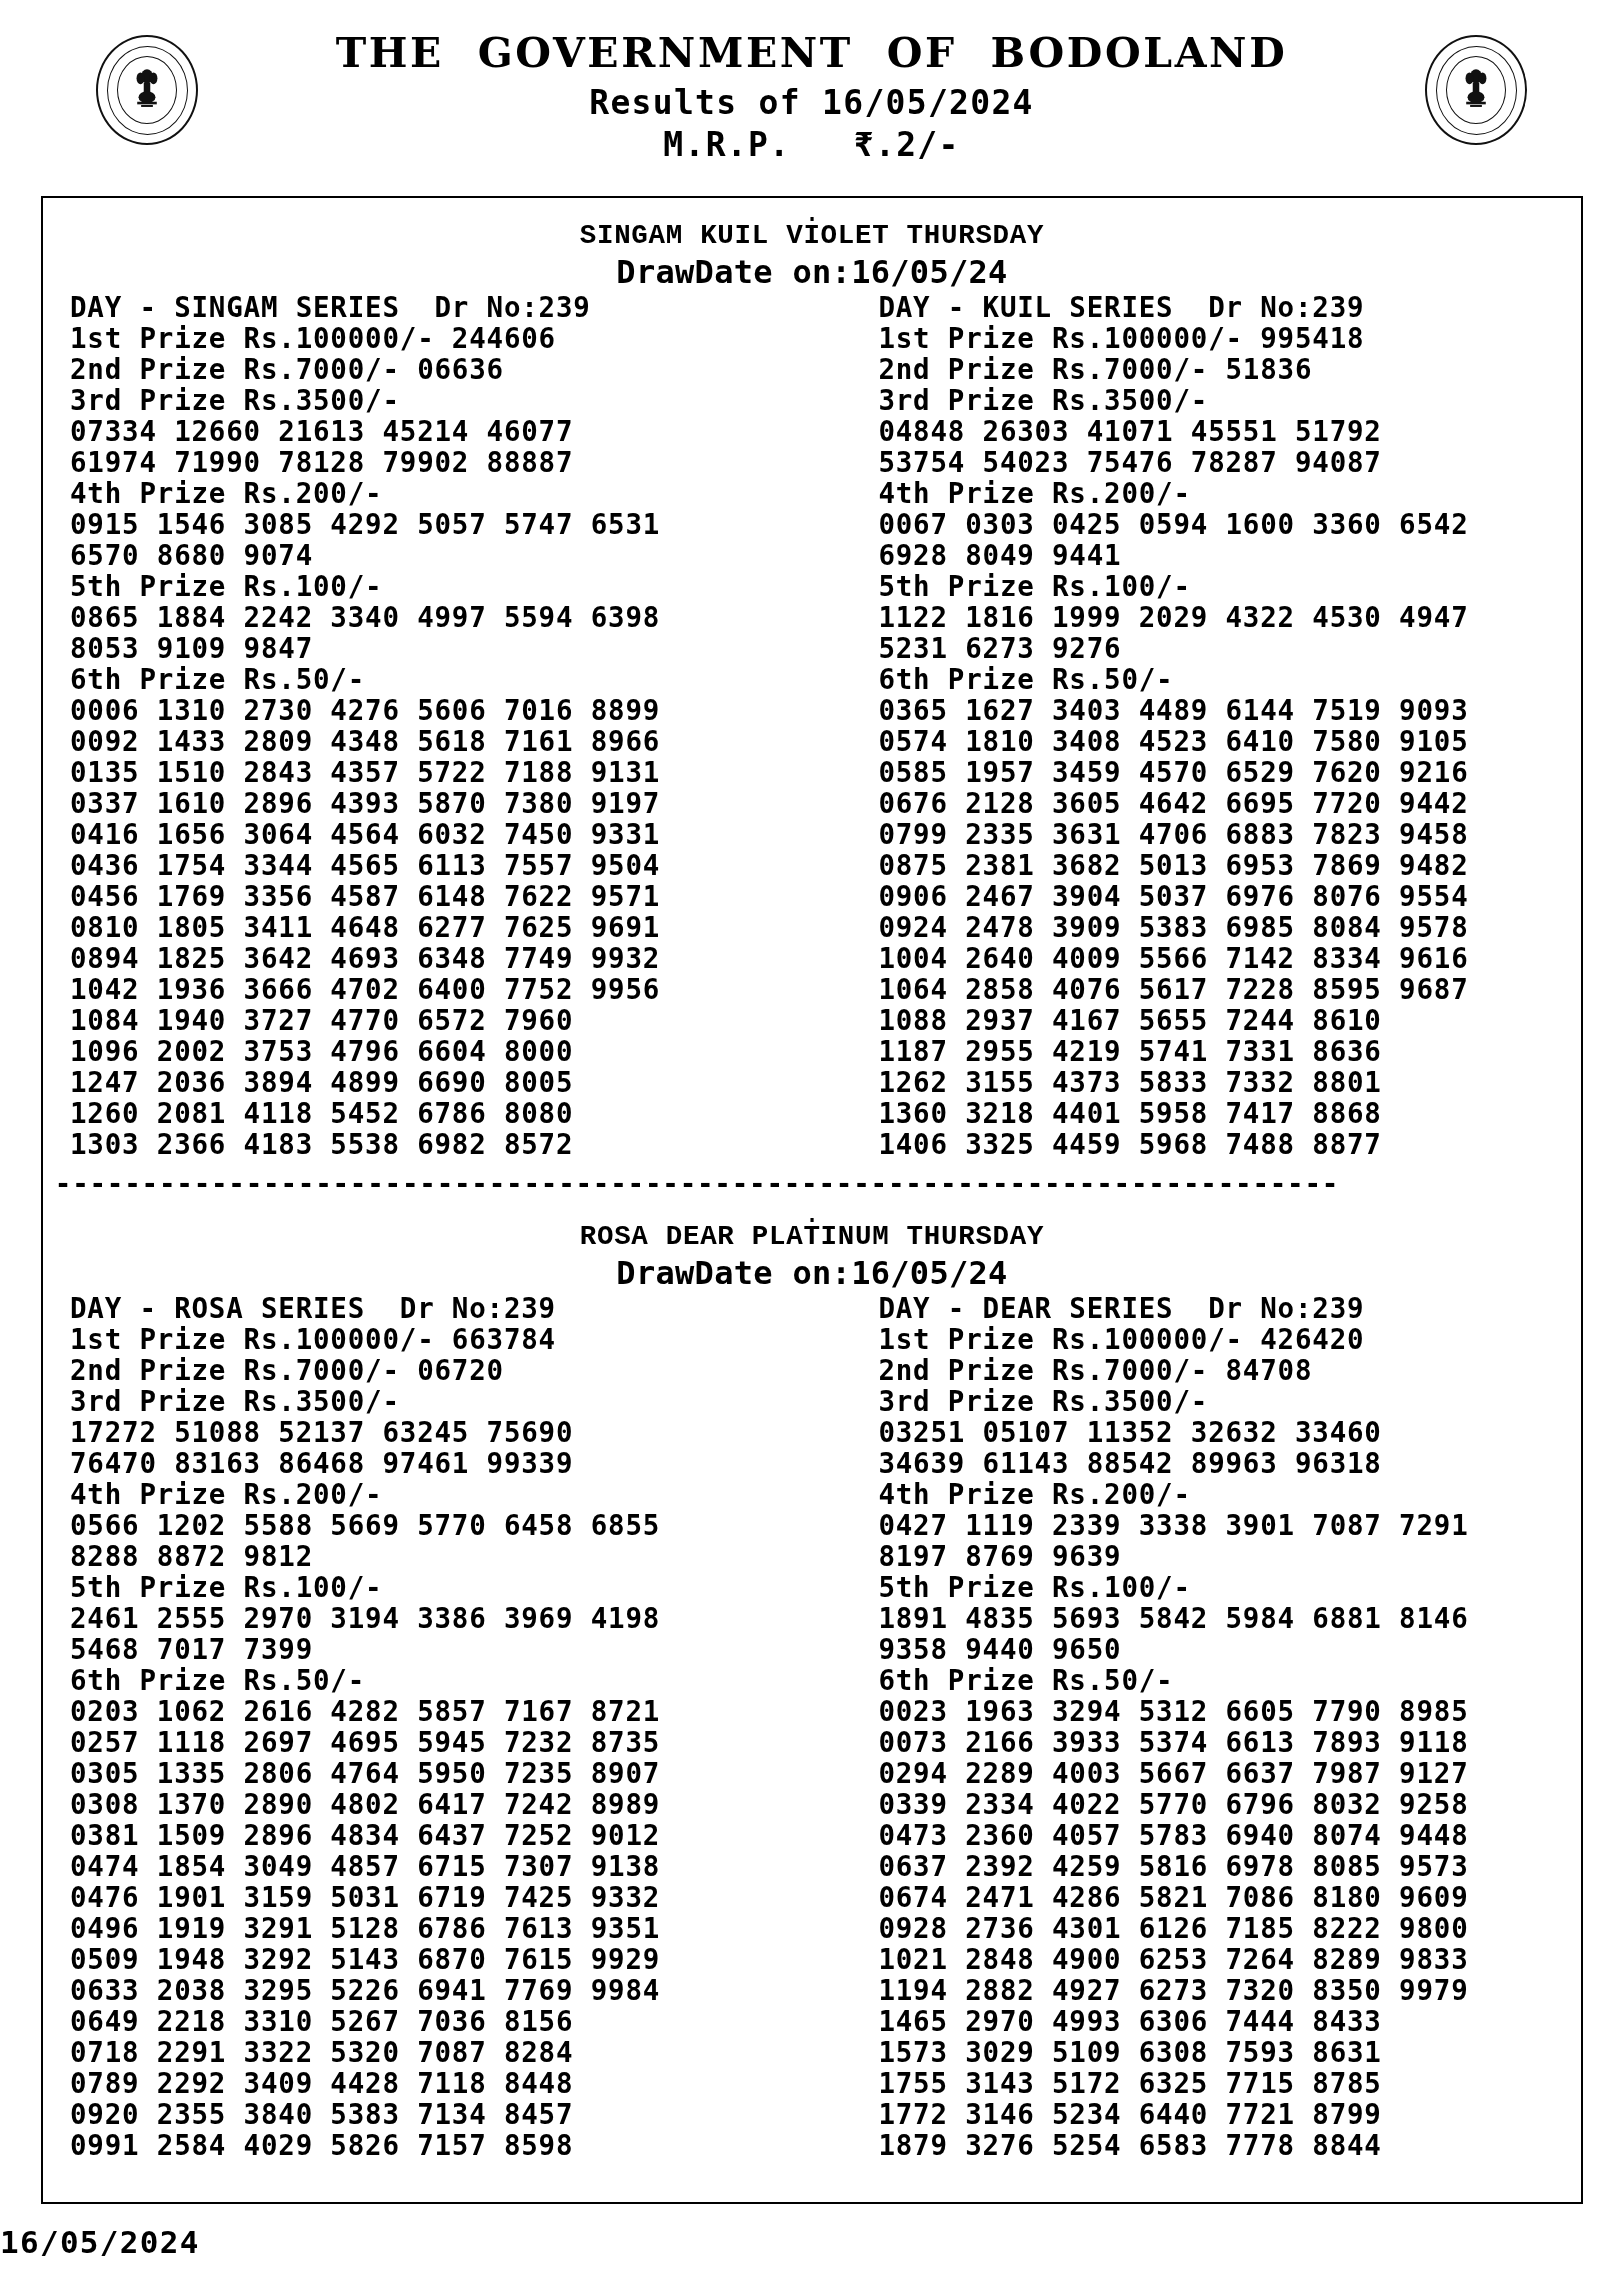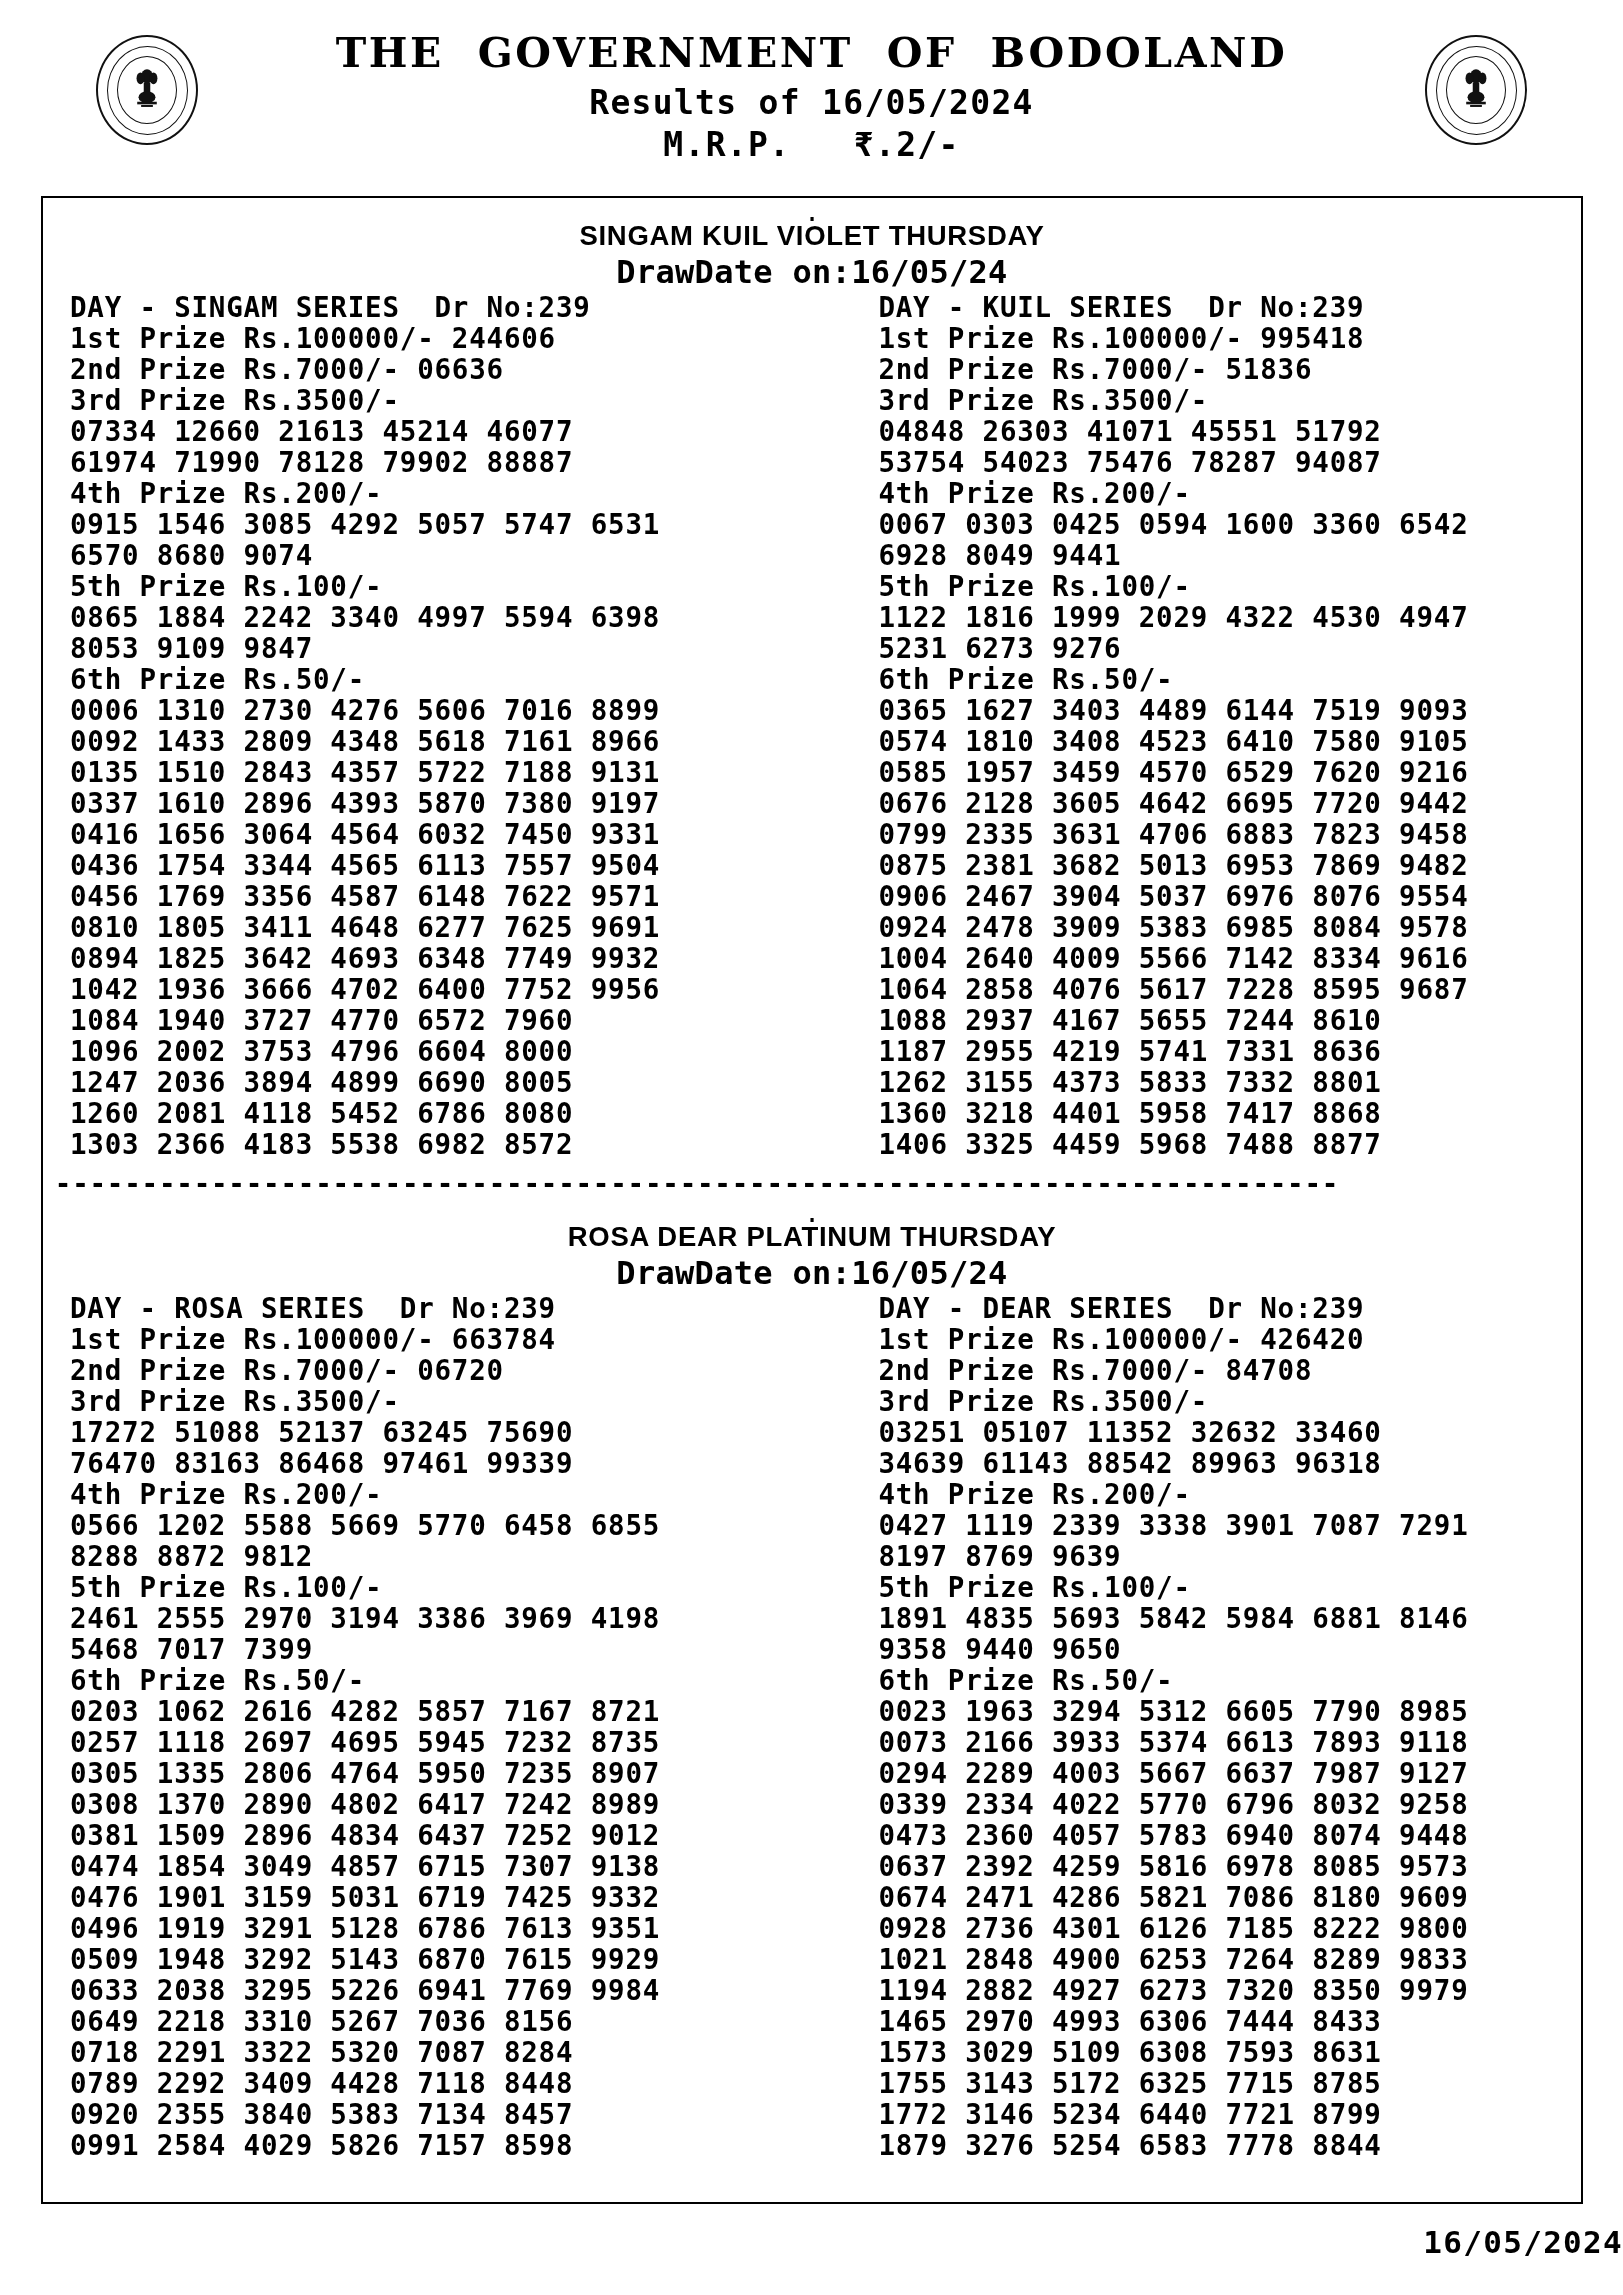--- a/index.html
+++ b/index.html
@@ -101,21 +101,21 @@
     padding-top: 9.2px;
   }
   .dot-row {
     font-family: "DejaVu Sans Mono", monospace;
     font-size: 26px;
     line-height: 11.8px;
     height: 13px;
     text-align: center;
   }
   .block-title {
-    font-family: Liberation Sans, sans-serif;
+    font-family: Liberation Mono, monospace;
     font-weight: bold;
     font-size: 27.5px;
     letter-spacing: 0.7px;
     line-height: 1.18;
     white-space: pre;
   }
   .block-drawdate {
     font-family: "DejaVu Sans Mono", monospace;
     font-weight: bold;
     font-size: 32px;
@@ -158,21 +158,21 @@
     height: 29px;
   }
 
   .spacer-sm { height: 10.5px; }
 
   
   .page-footer {
     position: absolute;
     left: 0; right: 0;
     top: 2224px;
-    text-align: right;
+    text-align: left;
   }
   .footer-date {
     font-family: "DejaVu Sans Mono", monospace;
     font-weight: bold;
     font-size: 31px;
     letter-spacing: 1.3px;
     white-space: pre;
   }
 </style>
 </head>

